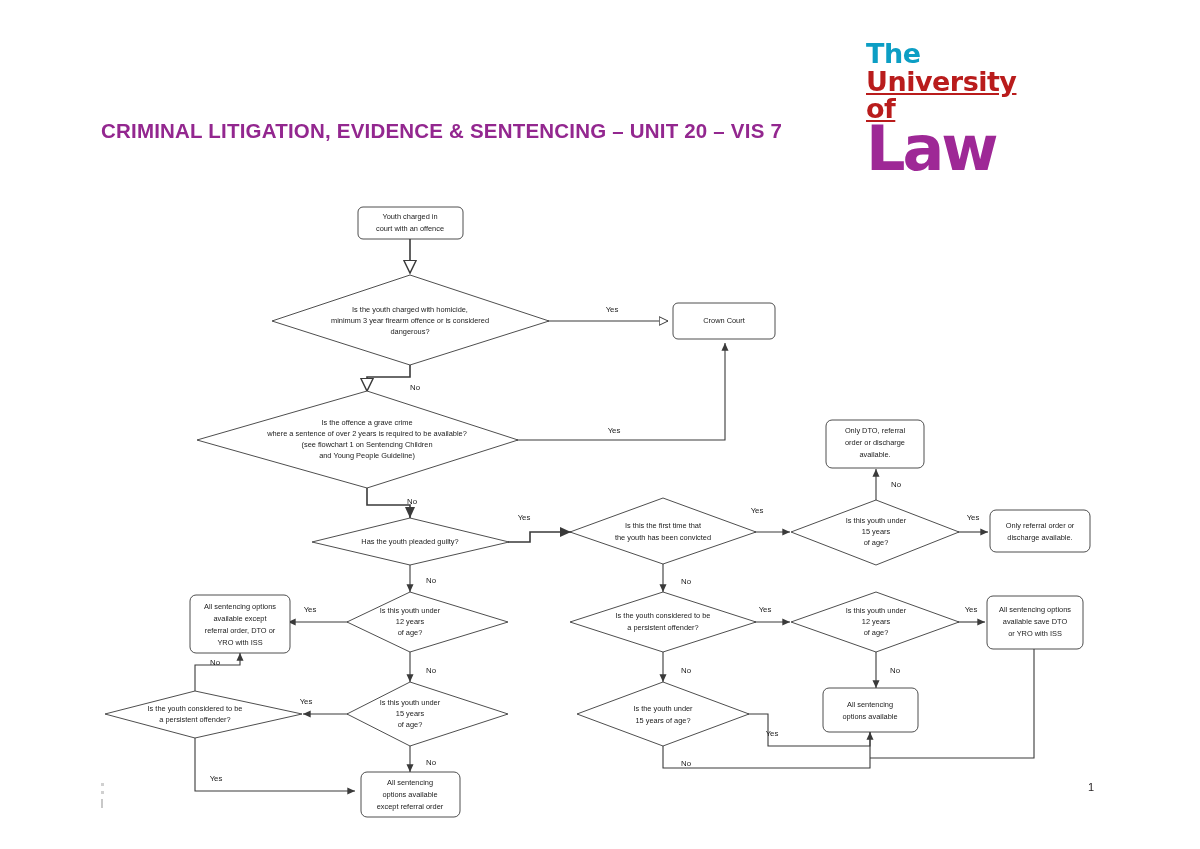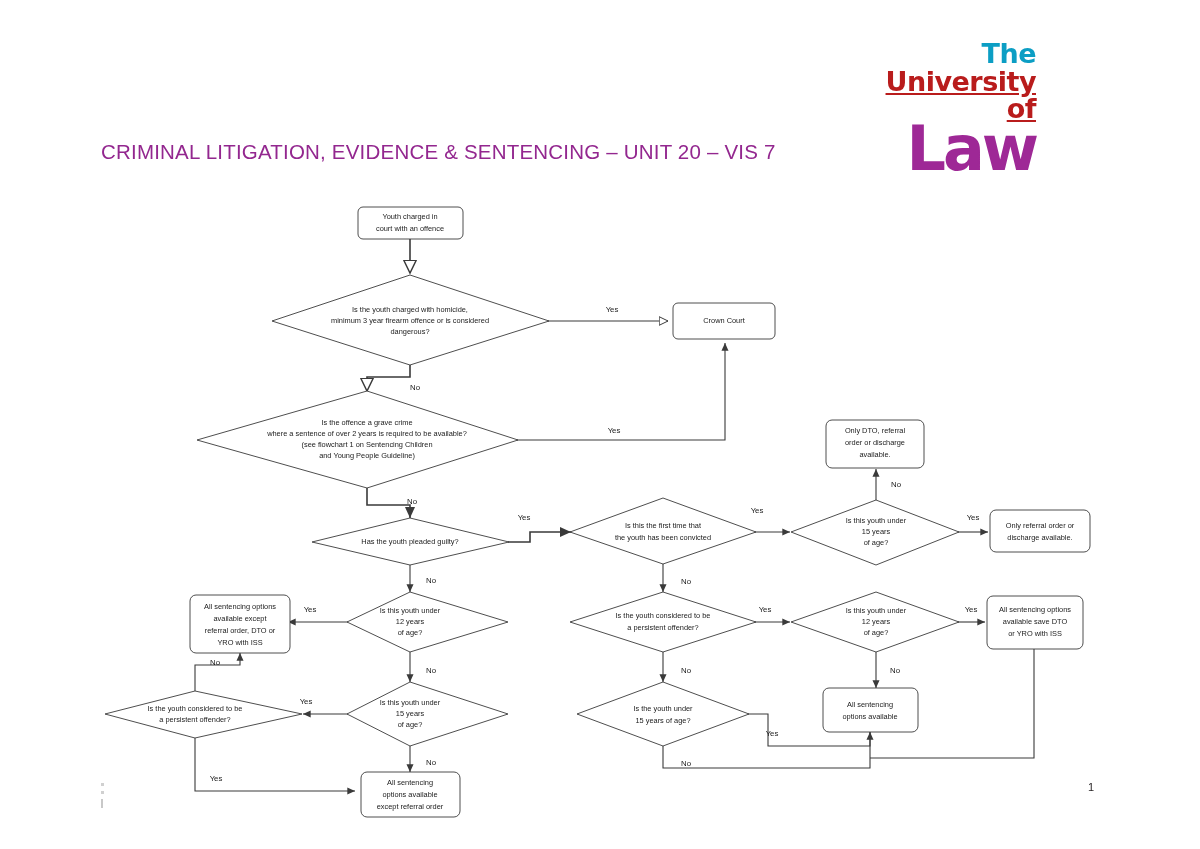--- a/index.html
+++ b/index.html
@@ -12,21 +12,21 @@
   }
   #page{
     position:absolute;left:0;top:0;width:1200px;height:849px;
     background:#ffffff;
   }
   
   .logo{
     position:absolute;
     left:866px;top:40px;
     width:170px;height:118px;
-    text-align:right;
+    text-align:left;
     line-height:1;
     user-select:none;
   }
   .logo .l1{
     display:block;
     font-family:"DejaVu Sans", sans-serif;
     font-weight:bold;
     font-size:27px;
     color:#0c9ec4;
     letter-spacing:-0.5px;
@@ -46,23 +46,23 @@
     font-family:"DejaVu Sans", sans-serif;
     font-weight:bold;
     font-size:62px;
     color:#9e2896;
     letter-spacing:-3px;
     margin-top:-4px;
   }
   
   .doc-title{
     position:absolute;
-    left:101px;top:140px;
+    left:101px;top:119px;
     font-size:20.5px;
-    font-weight:normal;
+    font-weight:bold;
     color:#93278f;
     letter-spacing:0.2px;
     white-space:nowrap;
   }
   .doc-subtitle{
     position:absolute;
     left:101px;top:173px;
     font-size:18px;
     color:#231f20;
     white-space:nowrap;

